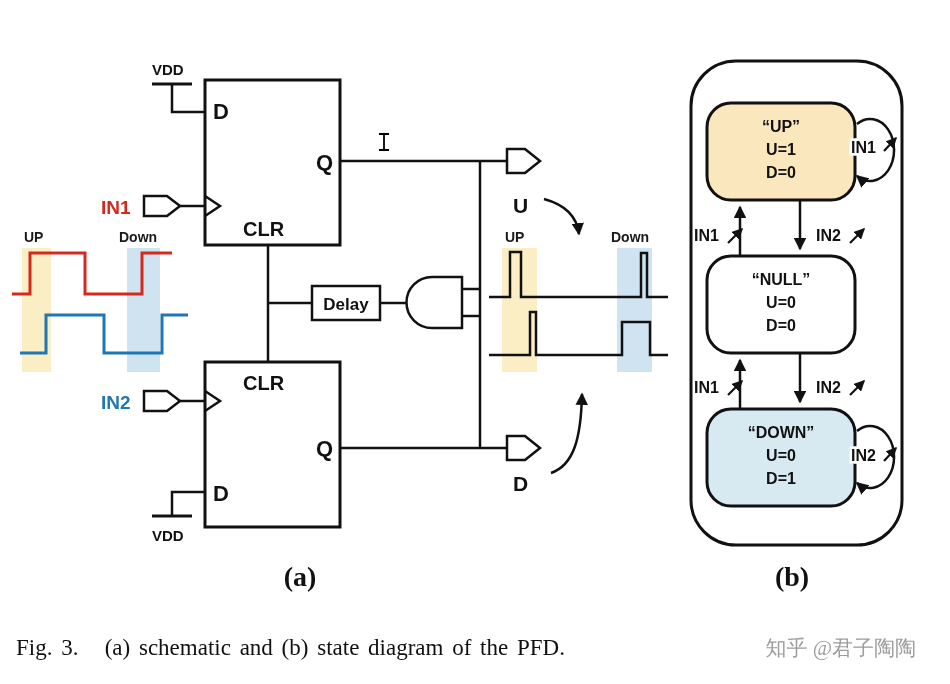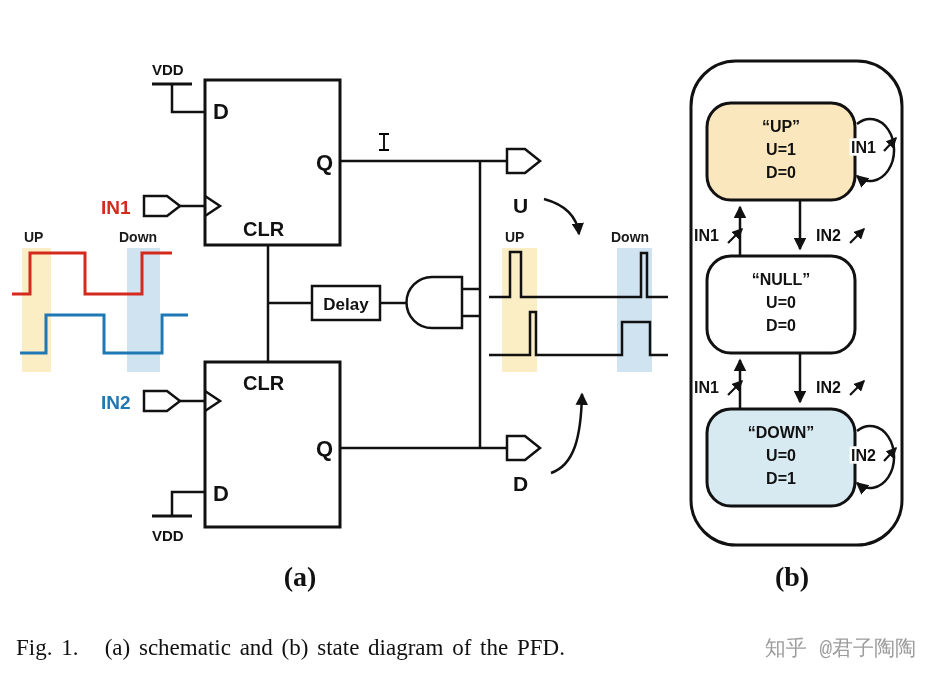--- a/index.html
+++ b/index.html
@@ -12,21 +12,21 @@
   .shape { fill:#fff; stroke:#111; stroke-width:2.5; }
   .box   { fill:none; stroke:#111; stroke-width:3; }
   .state { stroke:#111; stroke-width:3; }
   .wave  { fill:none; stroke-width:3; stroke-linejoin:miter; }
   .owave { fill:none; stroke:#111; stroke-width:2.5; }
   .halo  { paint-order:stroke; stroke:#fff; stroke-width:5px; }
   .caption-row { position:absolute; left:16px; right:34px; top:634px;
                  display:flex; justify-content:space-between; align-items:baseline; }
   .caption { font-family:"Liberation Serif","DejaVu Serif",serif; font-size:23px;
              color:#111; white-space:pre-wrap; word-spacing:3px; }
-  .watermark { font-family:Liberation Mono, monospace; font-size:21px; color:#9d9d9d; }
+  .watermark { font-family:Liberation Serif, serif; font-size:21px; color:#9d9d9d; }
 </style>
 </head>
 <body>
 
 <div class="fig">
 <svg width="950" height="600" viewBox="0 0 950 600">
   <defs>
     <marker id="ah" viewBox="0 0 8 8" refX="7" refY="4" markerWidth="5" markerHeight="5" orient="auto">
       <path d="M0,0 L8,4 L0,8 Z" fill="#111"></path>
     </marker>
@@ -166,16 +166,16 @@
       <path class="wire" d="M857,431 A24,31 0 1 1 857,483" marker-end="url(#ah)"></path>
       <text class="t halo" x="851" y="461" font-size="16" fill="#111">IN2</text>
       <path class="edge" d="M884,461 L896,448" marker-end="url(#ah)"></path>
     </g>
 
     <text class="serif" x="792" y="586" font-size="28" fill="#111" text-anchor="middle">(b)</text>
   </g>
 </svg>
 
 <div class="caption-row">
-  <span class="caption">Fig. 1.   (a) schematic and (b) state diagram of the PFD.</span>
+  <span class="caption">Fig. 3.   (a) schematic and (b) state diagram of the PFD.</span>
   <span class="watermark">知乎 @君子陶陶</span>
 </div>
 </div>
 
 </body></html>

